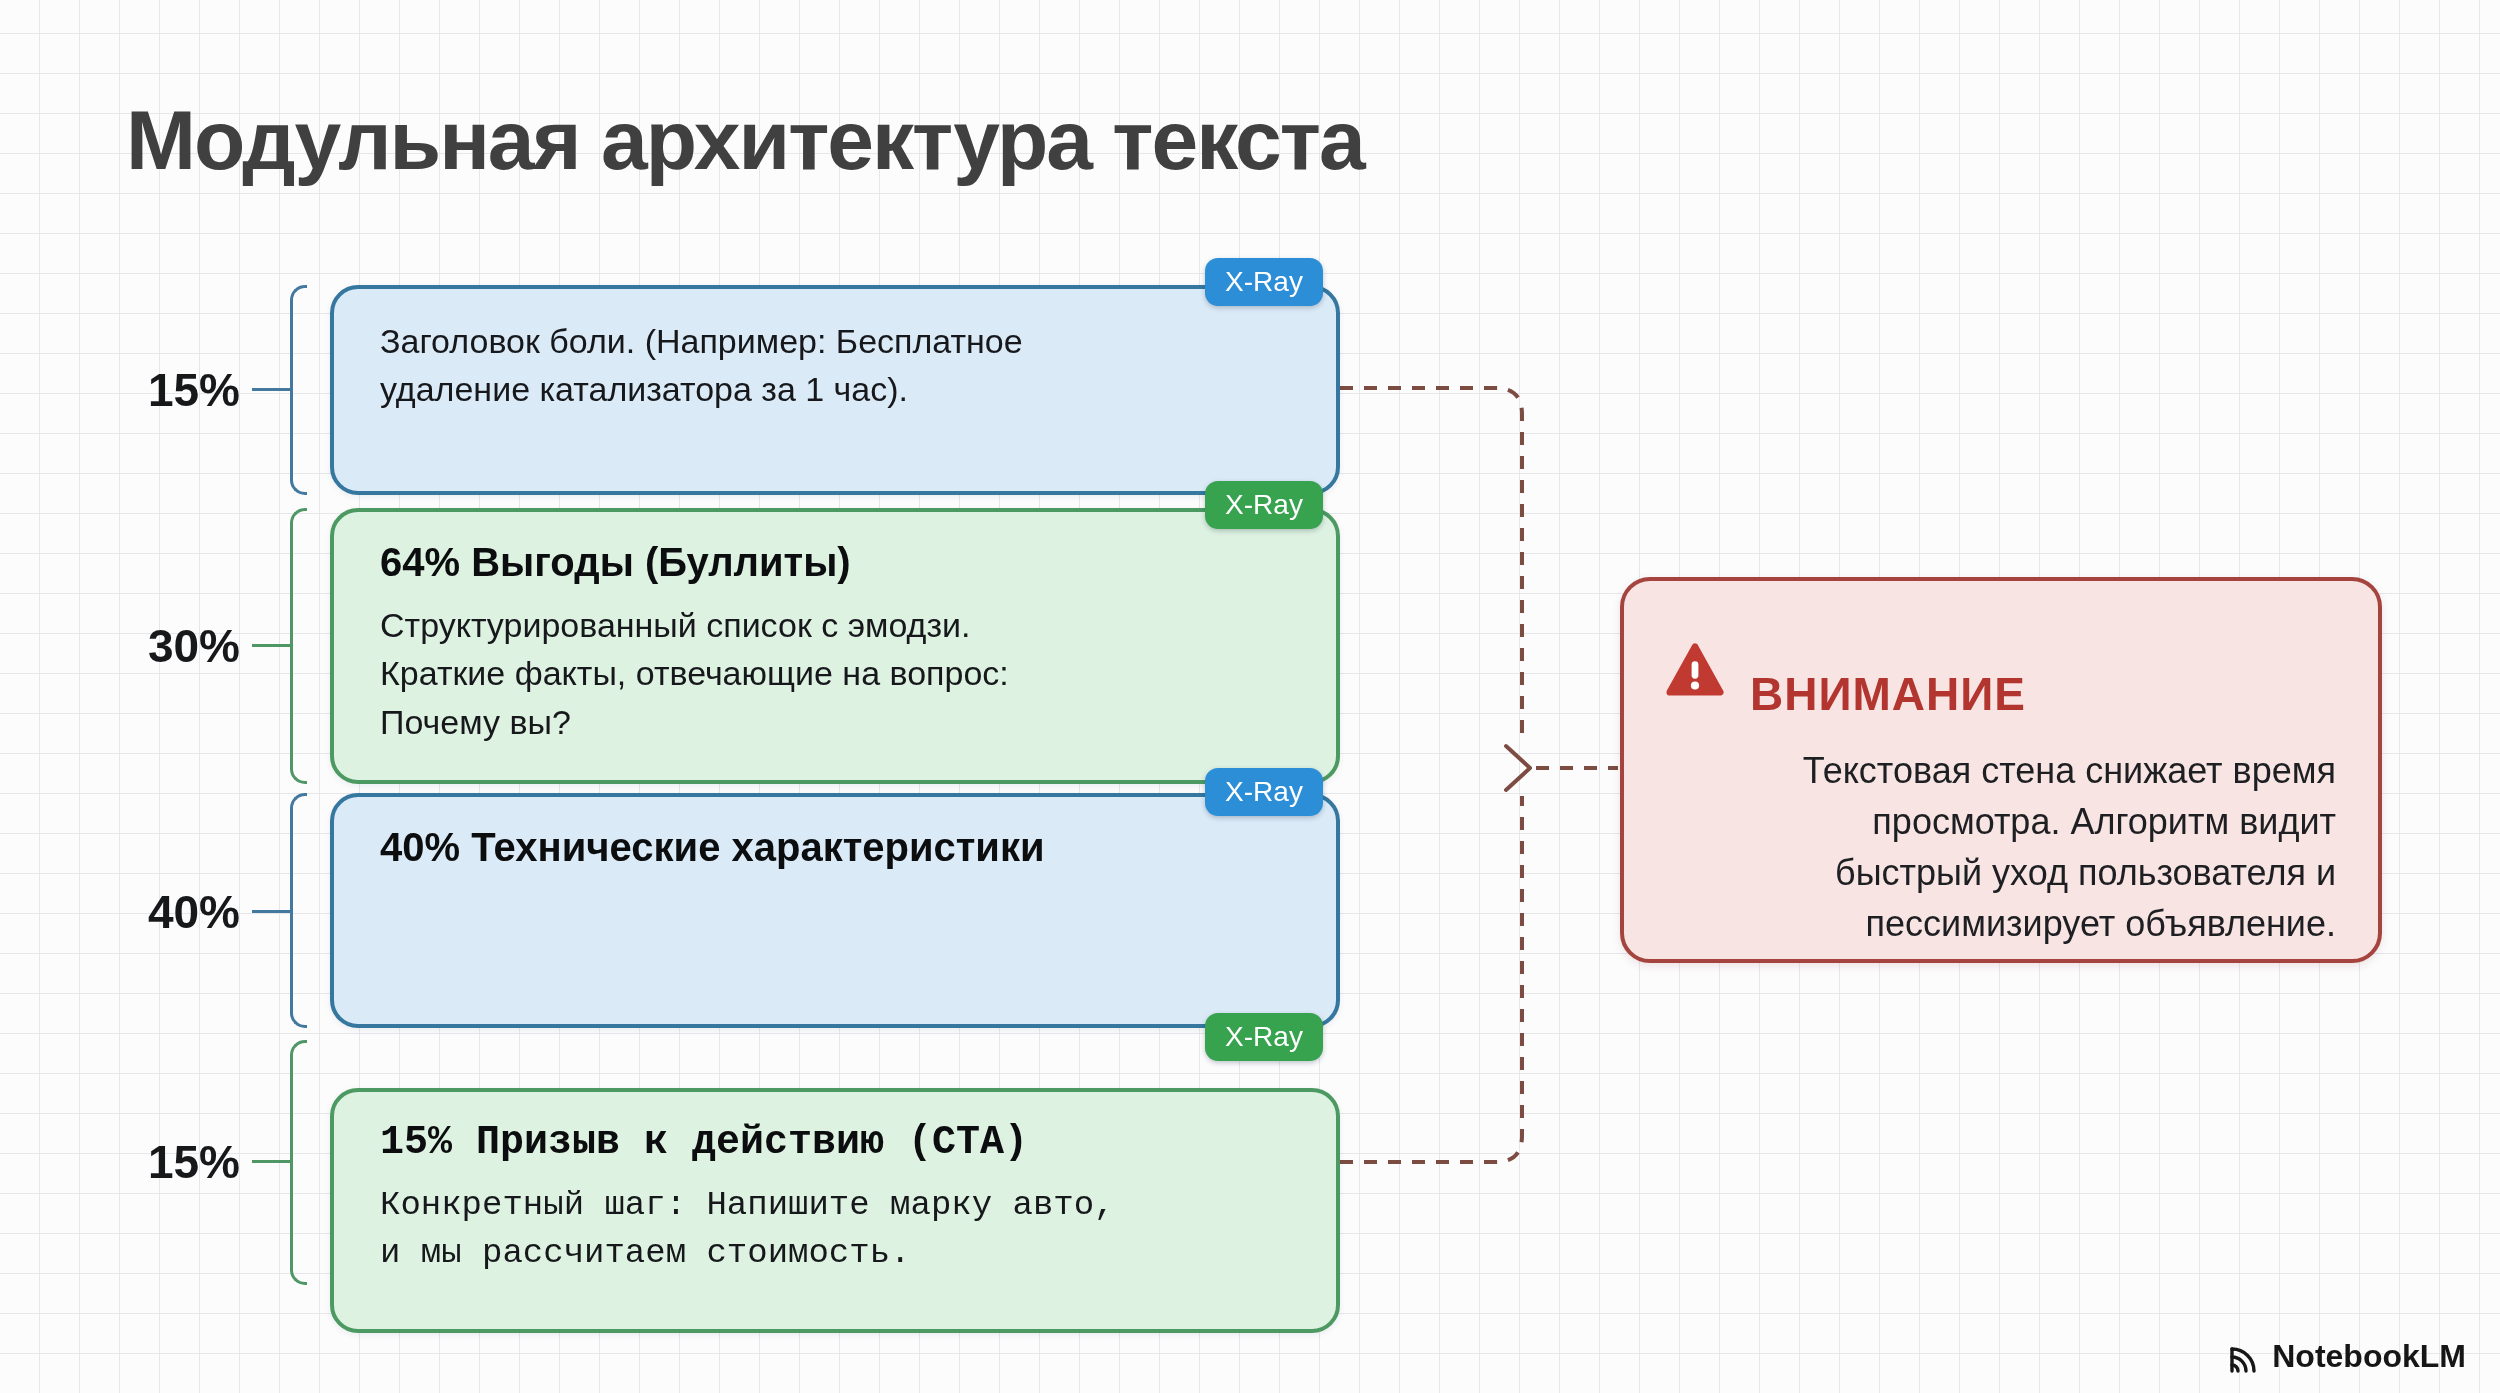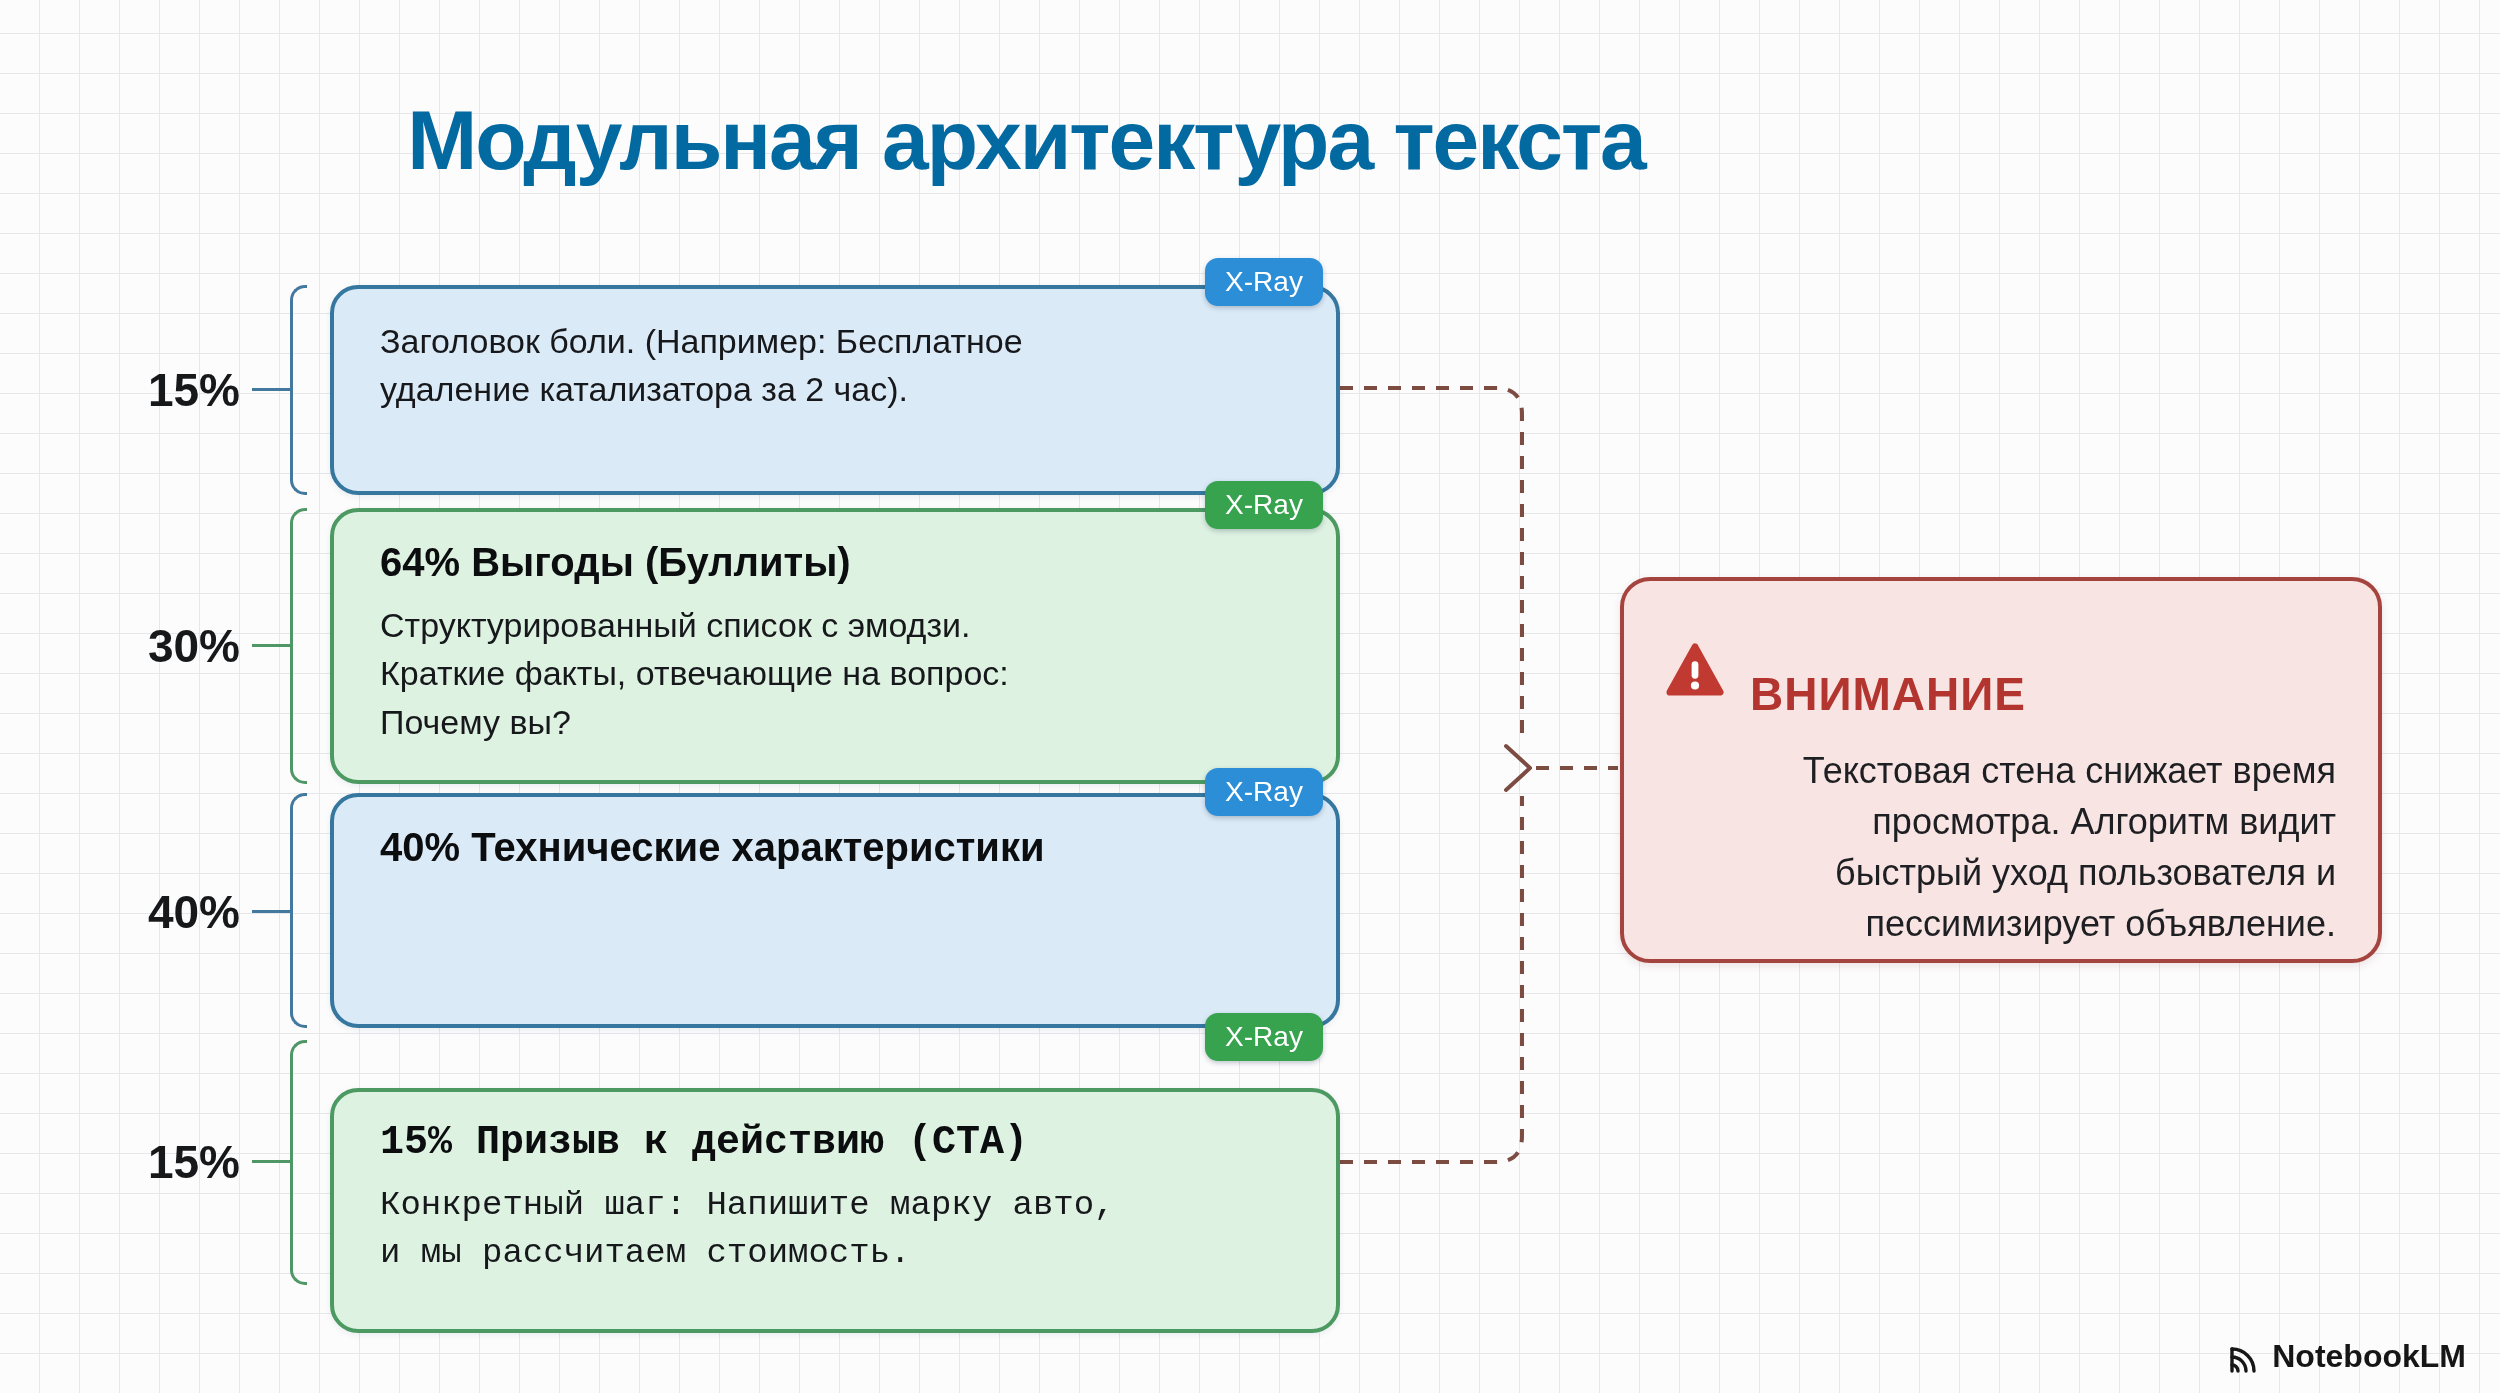--- a/index.html
+++ b/index.html
@@ -8,21 +8,21 @@
     font-family:"Liberation Sans", sans-serif;
     background:
       repeating-linear-gradient(0deg,  transparent 0 39px, #e5e7eb 39px 40px),
       repeating-linear-gradient(90deg, transparent 0 39px, #e5e7eb 39px 40px),
       #fcfcfd;
   }
   #canvas{position:relative;width:2500px;height:1393px;}
 
   .page-title{
     position:absolute;left:126px;top:92px;width:1800px;
-    font-size:84px;font-weight:bold;letter-spacing:-2px;color:#0369a1;text-align:center;
+    font-size:84px;font-weight:bold;letter-spacing:-2px;color:#404040;
   }
 
   
   .block{
     position:absolute;left:330px;width:1010px;
     border:4px solid;border-radius:28px;box-sizing:border-box;
     padding:28px 46px;z-index:2;
     box-shadow:0 2px 6px rgba(30,50,70,.08);
   }
   .block.blue {background:#dbeaf7;border-color:#35779f;}
@@ -107,21 +107,21 @@
   <div class="tick t2 blue-line"></div>
   <div class="tick t3 green-line"></div>
 
   <div class="bracket br0 blue-line"></div>
   <div class="bracket br1 green-line"></div>
   <div class="bracket br2 blue-line"></div>
   <div class="bracket br3 green-line"></div>
 
   <div class="block blue b0">
     <div class="block-body">Заголовок боли. (Например: Бесплатное
-удаление катализатора за 2 час).</div>
+удаление катализатора за 1 час).</div>
   </div>
   <div class="block green b1">
     <div class="block-heading">64% Выгоды (Буллиты)</div>
     <div class="block-body">Структурированный список с эмодзи.
 Краткие факты, отвечающие на вопрос:
 Почему вы?</div>
   </div>
   <div class="block blue b2">
     <div class="block-heading">40% Технические характеристики</div>
   </div>

